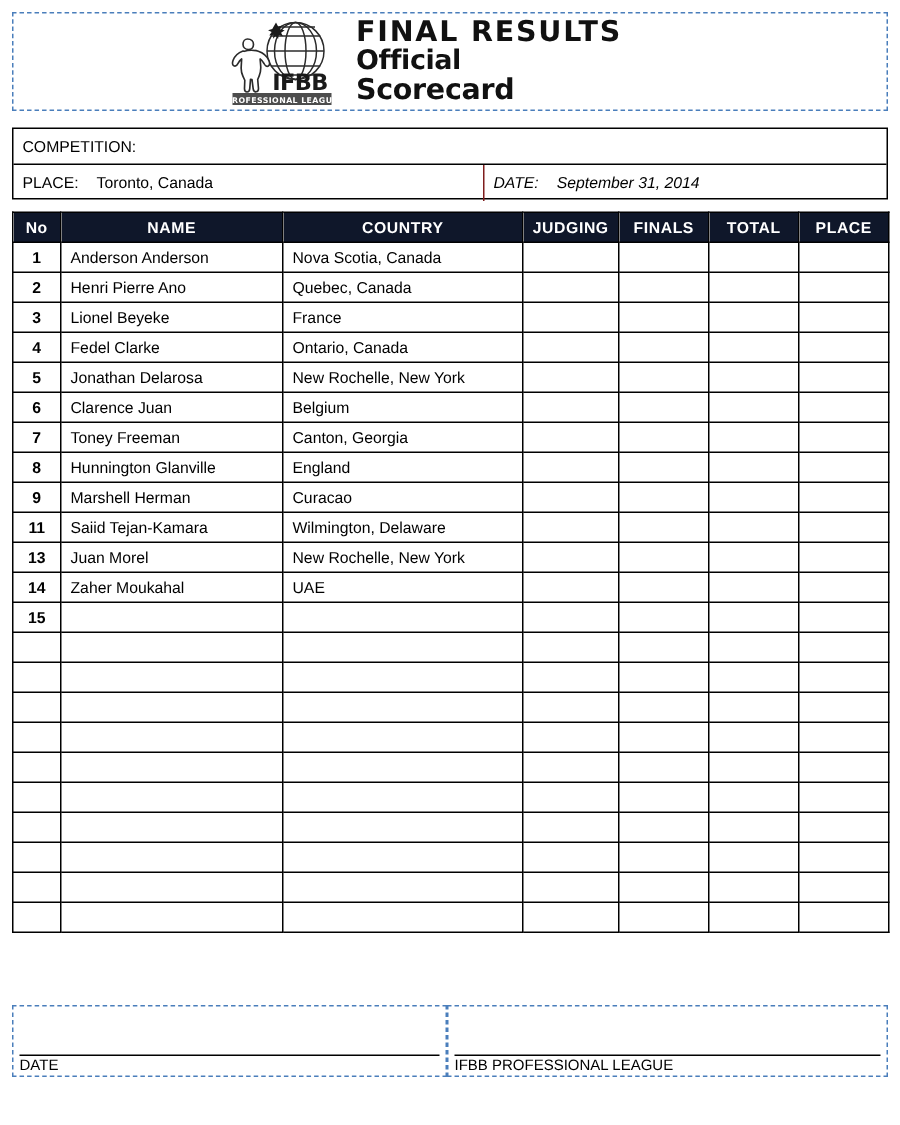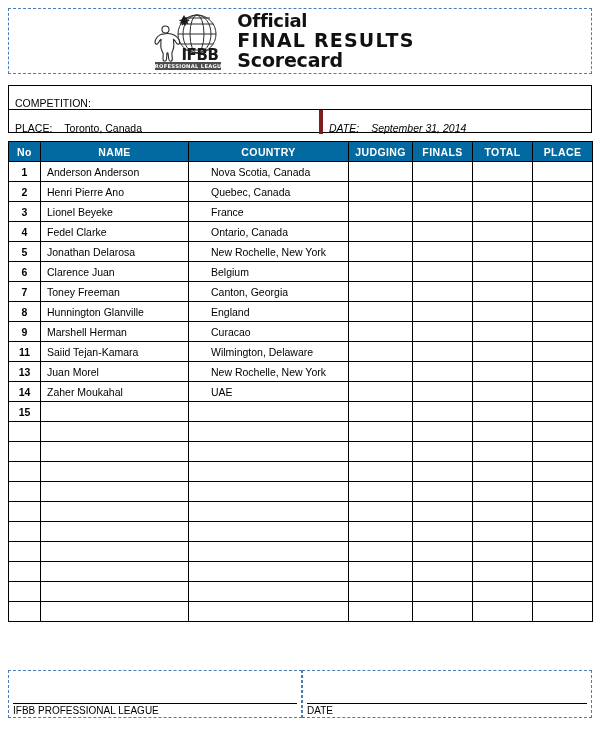--- a/index.html
+++ b/index.html
@@ -82,29 +82,29 @@
     box-sizing: border-box;
   }
   .info-row {
     display: flex;
     height: 24px;
     box-sizing: border-box;
   }
   .info-row.first { border-bottom: 1px solid #000000; }
   .info-cell {
     display: flex;
-    align-items: flex-end;
+    align-items: center;
     padding-left: 6px;
     font-size: 10.5px;
     box-sizing: border-box;
     white-space: nowrap;
     overflow: hidden;
   }
   .info-cell.full { width: 100%; }
-  .info-cell.place { width: 314px; border-right: 4px solid #7f1d1d; }
+  .info-cell.place { width: 314px; border-right: 1px solid #7f1d1d; }
   .info-cell.date { flex: 1; font-style: italic; }
   .info-gap { display: inline-block; width: 12px; }
 
   
   .results-table {
     position: absolute;
     left: 8px;
     top: 141px;
     width: 584px;
     border-collapse: collapse;
@@ -115,21 +115,21 @@
     border: 1px solid #000000;
     box-sizing: border-box;
     padding: 0;
     height: 20px;
     font-size: 10.5px;
     font-weight: normal;
     overflow: hidden;
     white-space: nowrap;
   }
   .results-table thead th {
-    background: #0369a1;
+    background: #0f172a;
     color: #ffffff;
     font-weight: bold;
     font-size: 10.5px;
     letter-spacing: 0.4px;
     text-align: center;
     height: 20px;
     border-color: #000000;
   }
   th.col-no    { width: 32px; }
   th.col-name  { width: 148px; }
@@ -138,21 +138,21 @@
   th.col-finals  { width: 60px; }
   th.col-total   { width: 60px; }
   th.col-place   { width: 60px; }
 
   td.cell-no {
     text-align: center;
     font-weight: bold;
     font-size: 10.5px;
   }
   td.cell-name { padding-left: 6px; }
-  td.cell-country { padding-left: 22px; }
+  td.cell-country { padding-left: 6px; }
 
   
   .sig-area {
     position: absolute;
     left: 8px;
     top: 670px;
     width: 584px;
     height: 48px;
     display: flex;
   }
@@ -208,22 +208,22 @@
         </g>
 
         <text x="47" y="50" font-family="DejaVu Sans, sans-serif" font-size="15" font-weight="bold" fill="#1a1a1a" text-anchor="middle" letter-spacing="-0.4">IFBB</text>
 
         <rect x="2" y="52" width="66" height="8" fill="#4d4d4d"></rect>
         <text x="35" y="58.4" font-family="DejaVu Sans, sans-serif" font-size="5.2" font-weight="bold" fill="#ffffff" text-anchor="middle" letter-spacing="0.3">PROFESSIONAL LEAGUE</text>
       </svg>
     </div>
 
     <div class="title-block">
+      <div class="title-line title-final">FINAL RESULTS</div>
       <div class="title-line title-official">Official</div>
-      <div class="title-line title-final">FINAL RESULTS</div>
       <div class="title-line title-scorecard">Scorecard</div>
     </div>
 
   </div>
 </div>
 
 <div class="info-box">
   <div class="info-row first">
     <div class="info-cell full">
       <span>COMPETITION:</span>
@@ -461,21 +461,21 @@
         <td class="cell-country"></td>
         <td class="cell-judging"></td>
         <td class="cell-finals"></td>
         <td class="cell-total"></td>
         <td class="cell-place"></td>
       </tr>
     </tbody>
 </table>
 
 <div class="sig-area">
+  <div class="sig-box right">
+    <div class="sig-line"></div>
+    <div class="sig-label">DATE</div>
+  </div>
   <div class="sig-box left">
     <div class="sig-line"></div>
     <div class="sig-label">IFBB PROFESSIONAL LEAGUE</div>
   </div>
-  <div class="sig-box right">
-    <div class="sig-line"></div>
-    <div class="sig-label">DATE</div>
-  </div>
 </div>
 
 </body></html>

